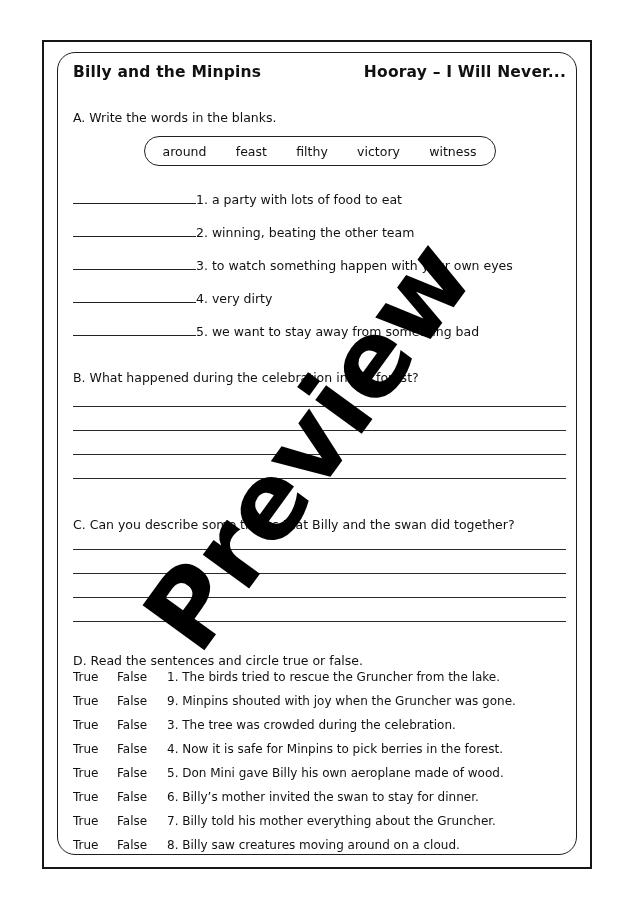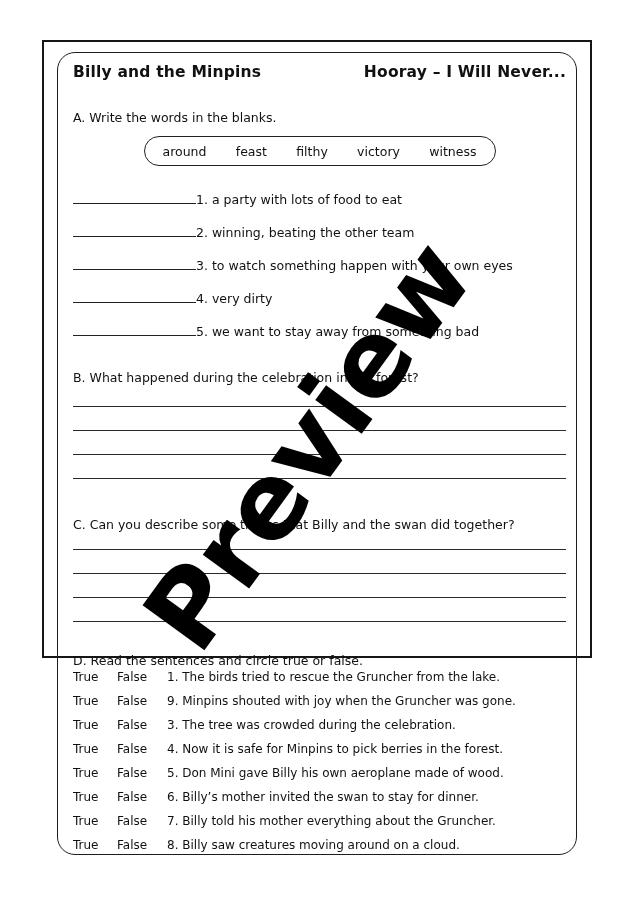--- a/index.html
+++ b/index.html
@@ -1,20 +1,20 @@
 <!DOCTYPE html>
 <html><head>
 <meta charset="utf-8">
 <style>
   * { margin:0; padding:0; box-sizing:border-box; }
   html,body { background:#ffffff; }
   body { width:635px; height:905px; font-family:"DejaVu Sans", sans-serif; color:#111; }
   .page { position:relative; width:635px; height:905px; background:#fff; overflow:hidden; }
 
-  .outer-frame { position:absolute; left:42px; top:40px; width:550px; height:618px;
+  .outer-frame { position:absolute; left:42px; top:40px; width:550px; height:829px;
                  border:2px solid #161616; background:#fff; }
   .card { position:absolute; left:13px; top:10px; width:520px; height:803px;
           border:1.5px solid #1d1d1d; border-radius:18px; padding:0 10px 0 15px; overflow:hidden; }
 
   .hdr { margin-top:9px; display:flex; justify-content:space-between; align-items:baseline;
          font-size:15.5px; font-weight:bold; line-height:20px; letter-spacing:.2px; }
 
   .prompt { font-size:12.5px; line-height:16px; }
   .a-prompt { margin-top:28px; }
 

